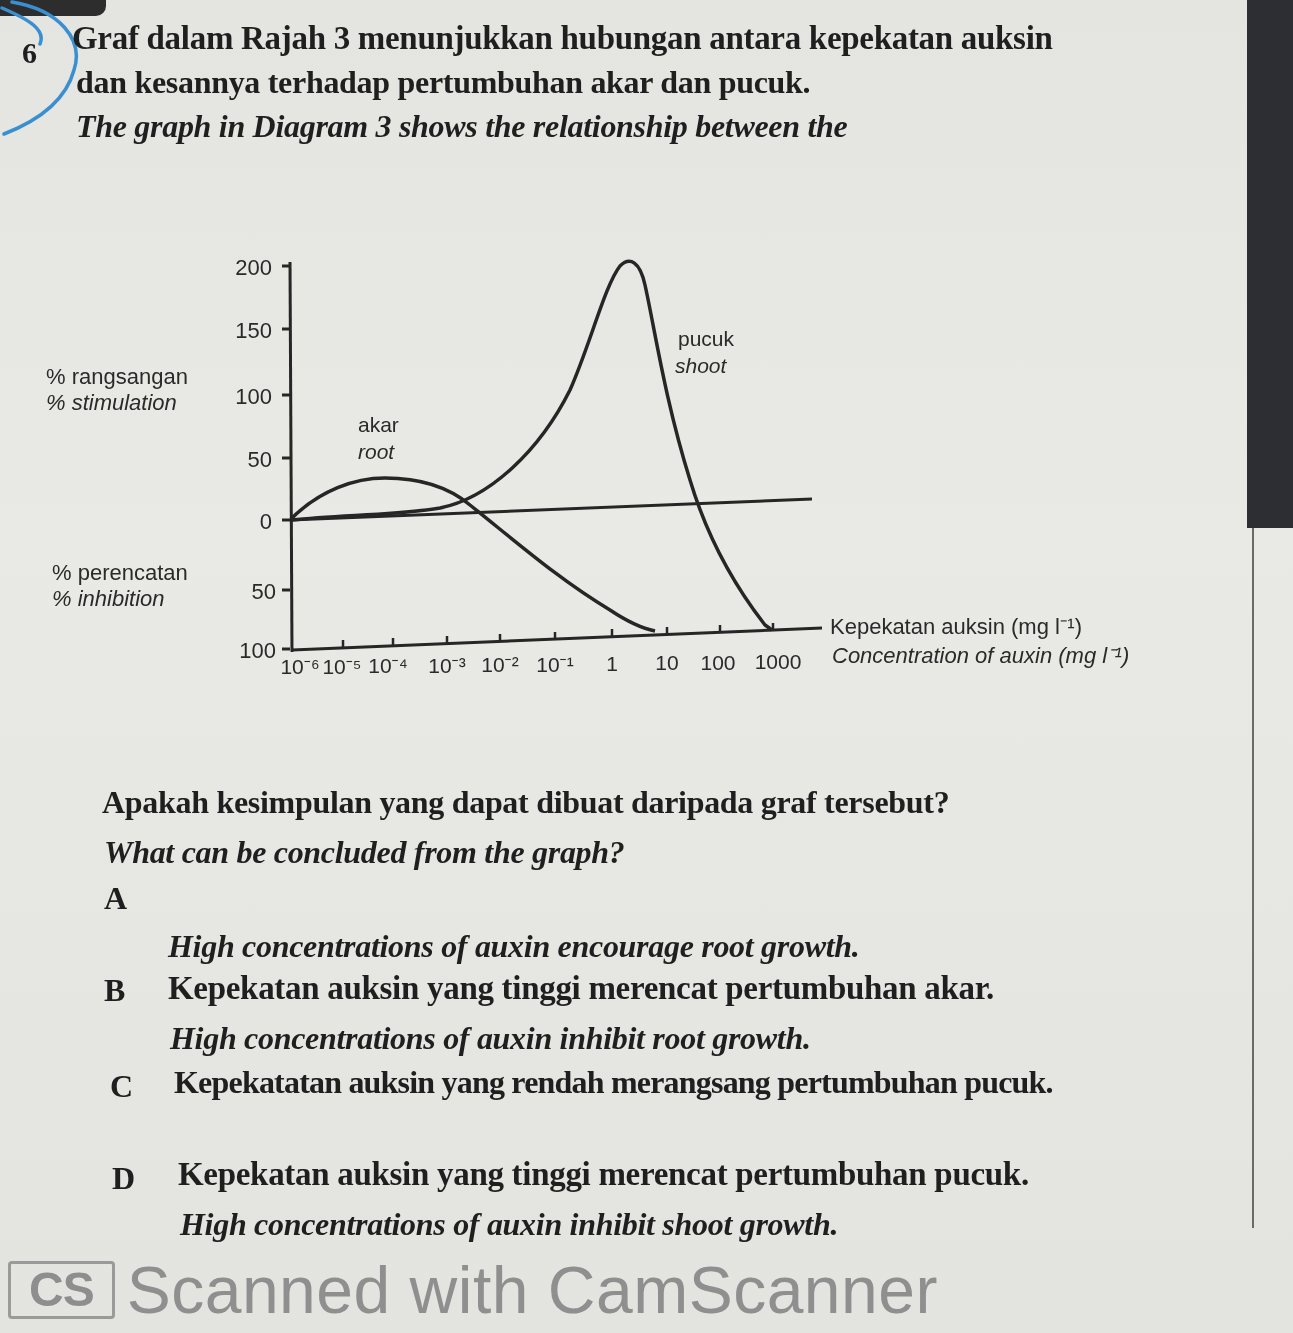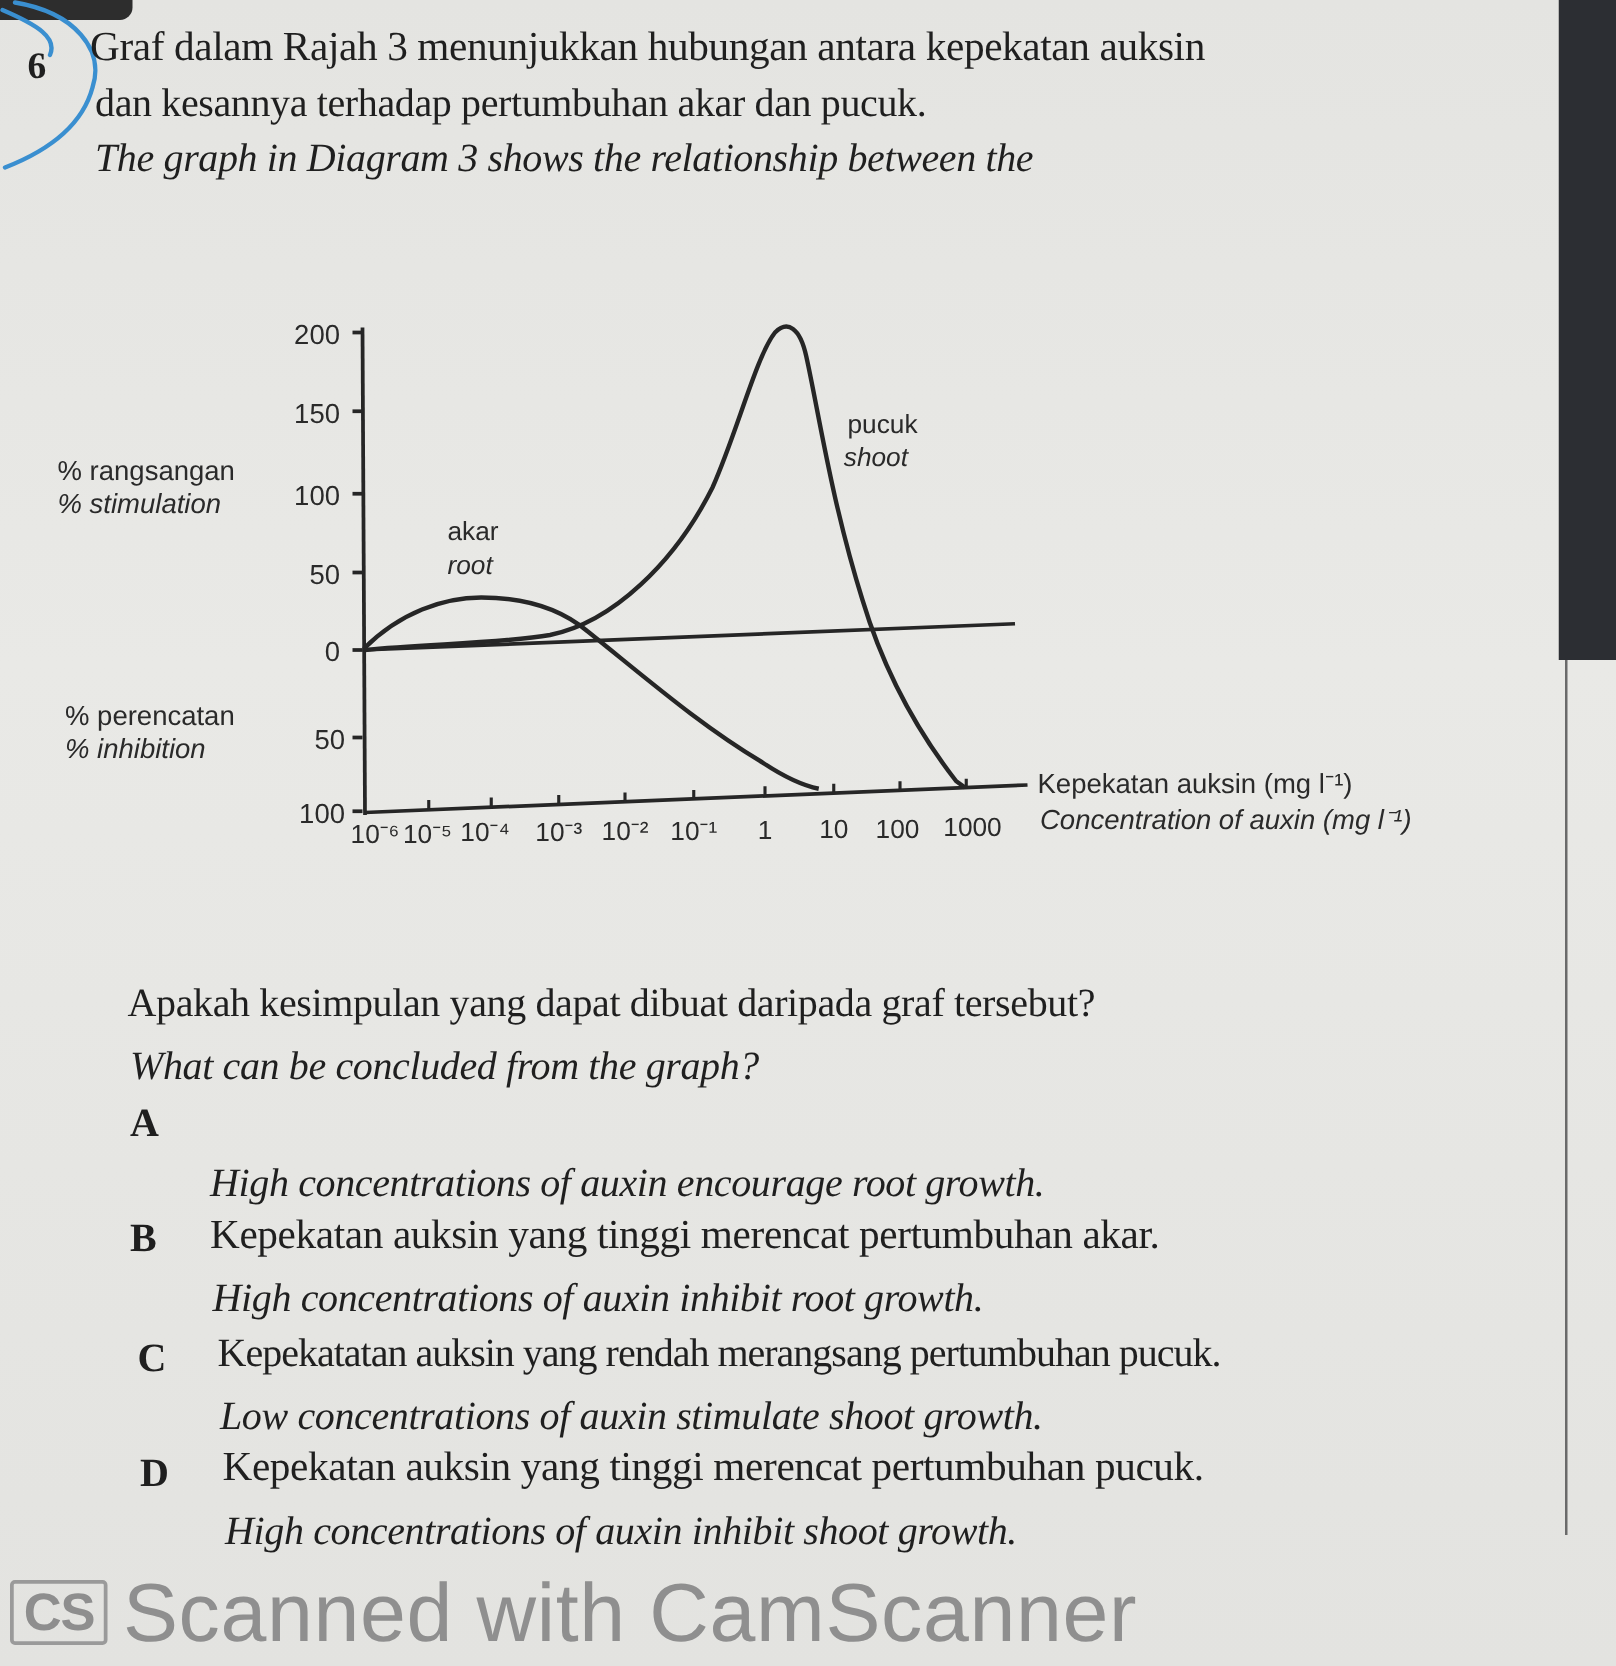--- a/index.html
+++ b/index.html
@@ -22,40 +22,40 @@
     background: #6a6a6a;
   }
   .top-tab {
     position: absolute; left: 0; top: 0; width: 106px; height: 16px;
     background: #2d2d2d; border-radius: 0 0 10px 0;
   }
   .q-number {
     position: absolute; left: 22px; top: 36px; font-size: 30px; font-weight: bold;
   }
   .line {
-    position: absolute; white-space: nowrap; font-size: 32px; font-weight: normal;
+    position: absolute; white-space: nowrap; font-size: 32px; font-weight: bold;
     letter-spacing: -0.3px;
   }
   .line.it { font-style: italic; }
   .opt-letter {
     position: absolute; font-size: 32px; font-weight: bold;
   }
   .caption {
     position: absolute; left: 498px; top: 712px; font-size: 28px; font-weight: bold;
   }
   .caption .it { font-style: italic; margin-left: 18px; }
   svg.graph { position: absolute; left: 0; top: 0; }
   .axlabel { font-family: "Liberation Sans", sans-serif; fill: #2a2a2a; }
   .watermark {
     position: absolute; left: 8px; top: 1252px; display: flex; align-items: center;
     color: #8c8c8c; font-family: "Liberation Sans", sans-serif;
   }
   .cs-box {
-    border: 3px solid #9a9a9a; border-radius: 4px; font-size: 42px; font-weight: bold;
-    padding: 2px 8px; line-height: 1; color: #8e8e8e; letter-spacing: -1px; text-align: right;
+    border: 3px solid #9a9a9a; border-radius: 4px; font-size: 48px; font-weight: bold;
+    padding: 2px 18px; line-height: 1; color: #8e8e8e; letter-spacing: -1px; text-align: right;
   }
   .wm-text { font-size: 66px; margin-left: 12px; letter-spacing: 0.5px; color: #8f8f8f; }
   .pen-mark { position: absolute; left: 0; top: 0; }
 </style>
 </head>
 <body>
 
 <div class="page">
 
   <div class="top-tab"></div>
@@ -152,21 +152,20 @@
 
   <div class="opt-letter" style="left:104px; top:880px;">A</div>
   <div class="line it" style="left:168px; top:928px;">High concentrations of auxin encourage root growth.</div>
 
   <div class="opt-letter" style="left:104px; top:972px;">B</div>
   <div class="line" style="left:168px; top:970px; font-size:33px;">Kepekatan auksin yang tinggi merencat pertumbuhan akar.</div>
   <div class="line it" style="left:170px; top:1020px;">High concentrations of auxin inhibit root growth.</div>
 
   <div class="opt-letter" style="left:110px; top:1068px;">C</div>
   <div class="line" style="left:174px; top:1064px; font-size:32px; letter-spacing:-0.8px;">Kepekatatan auksin yang rendah merangsang pertumbuhan pucuk.</div>
-  <div class="line it" style="left:176px; top:1114px;">Low concentrations of auxin stimulate shoot growth.</div>
 
   <div class="opt-letter" style="left:112px; top:1160px;">D</div>
   <div class="line" style="left:178px; top:1156px; font-size:33px;">Kepekatan auksin yang tinggi merencat pertumbuhan pucuk.</div>
   <div class="line it" style="left:180px; top:1206px;">High concentrations of auxin inhibit shoot growth.</div>
 
   <div class="watermark">
     <span class="cs-box">CS</span>
     <span class="wm-text">Scanned with CamScanner</span>
   </div>
 </div>

